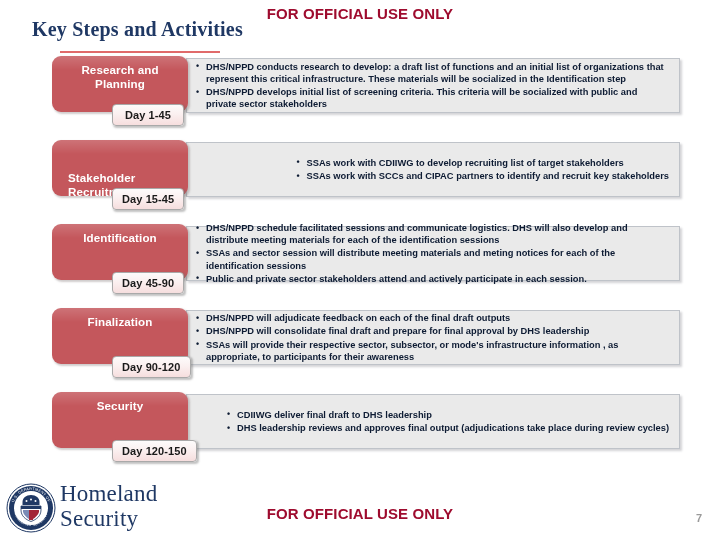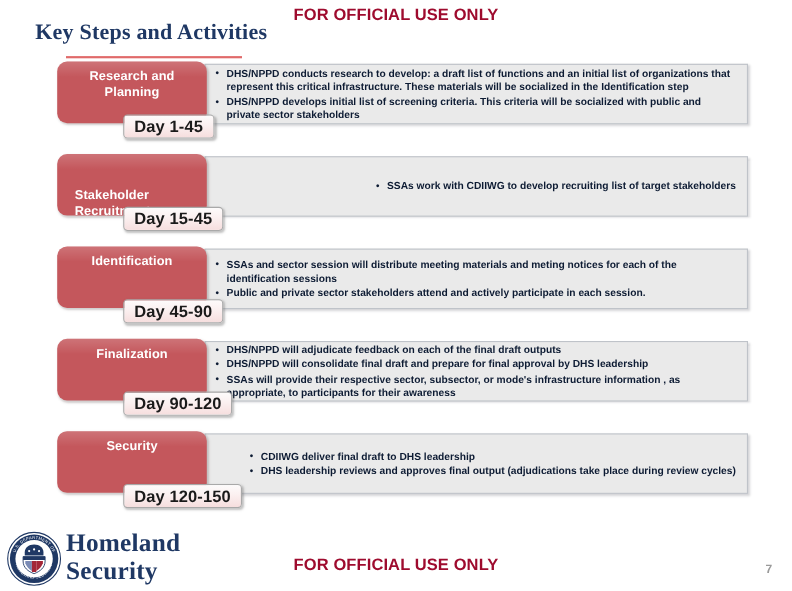--- a/index.html
+++ b/index.html
@@ -172,42 +172,42 @@
     box-shadow: 1.5px 1.5px 2px rgba(110,110,110,0.42);
     z-index: 5;
     display: flex;
     align-items: center;
     justify-content: center;
     padding: 0 9px;
     box-sizing: border-box;
   }
   .daybadge span {
     font-family: "Liberation Sans", sans-serif;
-    font-size: 15px;
+    font-size: 11px;
     font-weight: bold;
     color: #1A1A1A;
     white-space: nowrap;
     letter-spacing: 0.1px;
   }
 
   
   .dhs-seal {
     position: absolute;
     left: 6px;
     top: 483px;
     width: 50px;
     height: 50px;
   }
   .dhs-wordmark {
     position: absolute;
     left: 60px;
     top: 481px;
     font-family: "Liberation Serif", serif;
     font-size: 23px;
-    font-weight: bold;
+    font-weight: normal;
     color: #1F3864;
     line-height: 25px;
     letter-spacing: 0.2px;
   }
   .page-number {
     position: absolute;
     right: 18px;
     top: 512px;
     font-family: "Liberation Sans", sans-serif;
     font-size: 11px;
@@ -235,32 +235,34 @@
         <div class="redbox-label">Research and Planning</div>
       </div>
       <div class="daybadge">
         <span>Day 1-45</span>
       </div>
     </div>
     <div class="row">
       <div class="panel">
         <ul class="bullets">
           <li>SSAs work with CDIIWG to develop recruiting list of target stakeholders</li>
+          <li>SSAs work with SCCs and CIPAC partners to identify and recruit key stakeholders</li>
         </ul>
       </div>
       <div class="redbox">
         <div class="redbox-label align-left">Stakeholder Recruitment</div>
       </div>
       <div class="daybadge">
         <span>Day 15-45</span>
       </div>
     </div>
     <div class="row">
       <div class="panel">
         <ul class="bullets">
+          <li>DHS/NPPD schedule facilitated sessions and communicate logistics. DHS will also develop and distribute meeting materials for each of the identification sessions</li>
           <li>SSAs and sector session will distribute meeting materials and meting notices for each of the identification sessions</li>
           <li>Public and private sector stakeholders attend and actively participate  in each session.</li>
         </ul>
       </div>
       <div class="redbox">
         <div class="redbox-label">Identification</div>
       </div>
       <div class="daybadge">
         <span>Day 45-90</span>
       </div>

